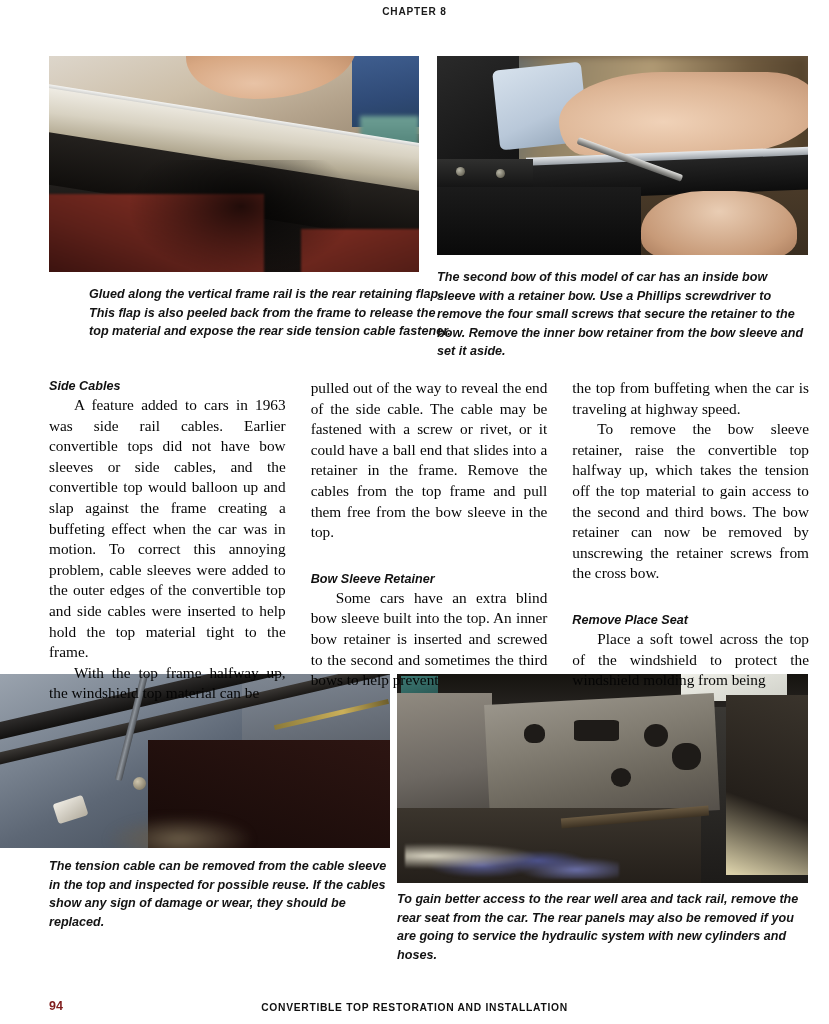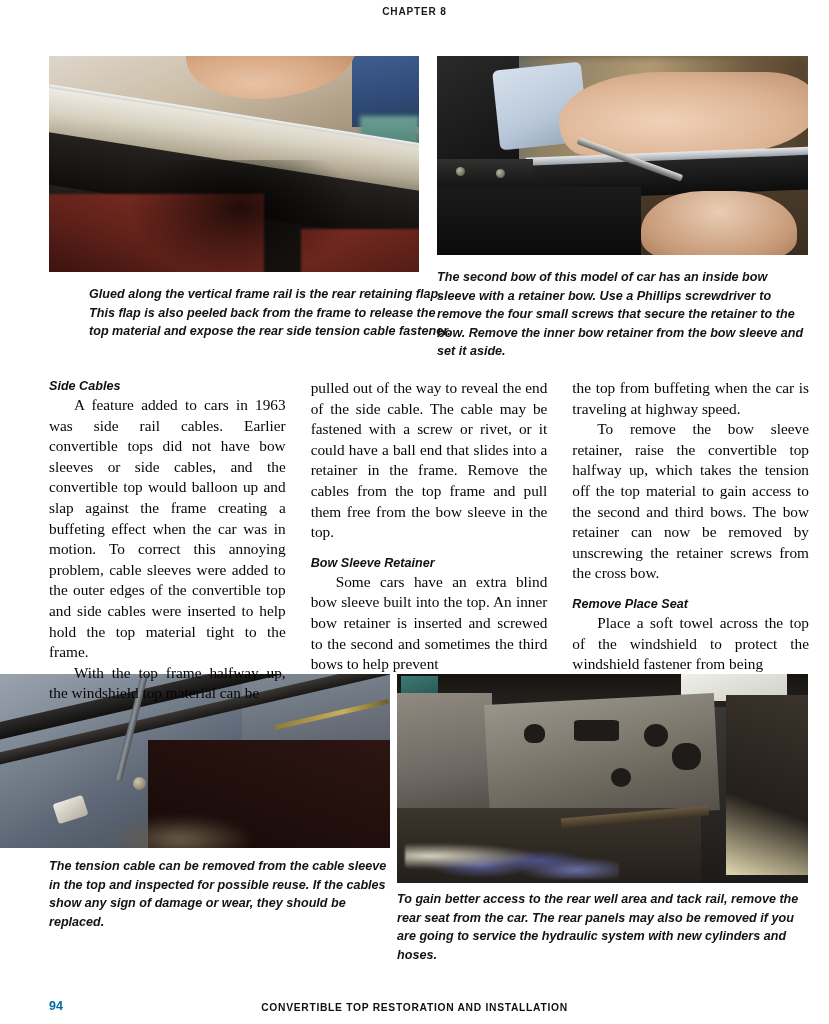--- a/index.html
+++ b/index.html
@@ -304,21 +304,21 @@
   .col { width: 241px; }
   .subhead {
     font-family: "Liberation Sans", sans-serif;
     font-weight: bold;
     font-style: italic;
     font-size: 12.6px;
     line-height: 16px;
     margin: 0 0 1px 0;
     color: #111111;
   }
-  .subhead.spaced { margin-top: 12px; font-style: italic; }
+  .subhead.spaced { margin-top: 28px; font-style: italic; }
   .body-par {
     margin: 0;
     font-family: "Liberation Serif", serif;
     font-size: 15.3px;
     line-height: 20.6px;
     text-align: justify;
     text-indent: 25px;
     color: #050505;
     -webkit-hyphens: auto;
     hyphens: auto;
@@ -333,21 +333,21 @@
     width: 829px;
     height: 16px;
   }
   .folio {
     position: absolute;
     left: 49px;
     top: 0;
     font-family: "Liberation Sans", sans-serif;
     font-weight: bold;
     font-size: 12.5px;
-    color: #0369a1;
+    color: #7f1d1d;
   }
   .footer-title {
     position: absolute;
     left: 0;
     top: 1px;
     width: 829px;
     text-align: center;
     font-family: "Liberation Sans", sans-serif;
     font-weight: bold;
     font-size: 11.7px;
@@ -446,21 +446,21 @@
   <div class="col">
     <p class="body-par cont">pulled out of the way to reveal the end of the side cable. The cable may be fastened with a screw or rivet, or it could have a ball end that slides into a retainer in the frame. Remove the cables from the top frame and pull them free from the bow sleeve in the top.</p>
     <h3 class="subhead spaced">Bow Sleeve Retainer</h3>
     <p class="body-par">Some cars have an extra blind bow sleeve built into the top. An inner bow retainer is inserted and screwed to the second and sometimes the third bows to help prevent</p>
   </div>
 
   <div class="col">
     <p class="body-par cont">the top from buffeting when the car is traveling at highway speed.</p>
     <p class="body-par">To remove the bow sleeve retainer, raise the convertible top halfway up, which takes the tension off the top material to gain access to the second and third bows. The bow retainer can now be removed by unscrewing the retainer screws from the cross bow.</p>
     <h3 class="subhead spaced">Remove Place Seat</h3>
-    <p class="body-par">Place a soft towel across the top of the windshield to protect the windshield fastener from being</p>
+    <p class="body-par">Place a soft towel across the top of the windshield to protect the windshield molding from being</p>
   </div>
 
 </div>
 
 <div class="footer">
   <div class="folio">94</div>
   <div class="footer-title">CONVERTIBLE TOP RESTORATION AND INSTALLATION</div>
 </div>
 
 </body></html>

